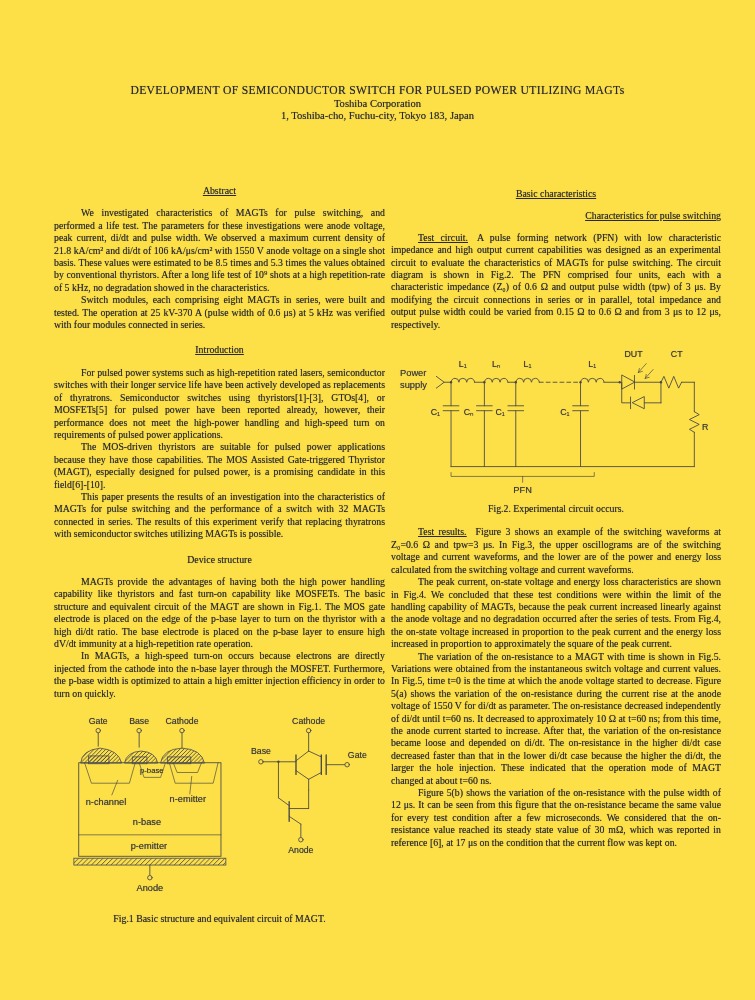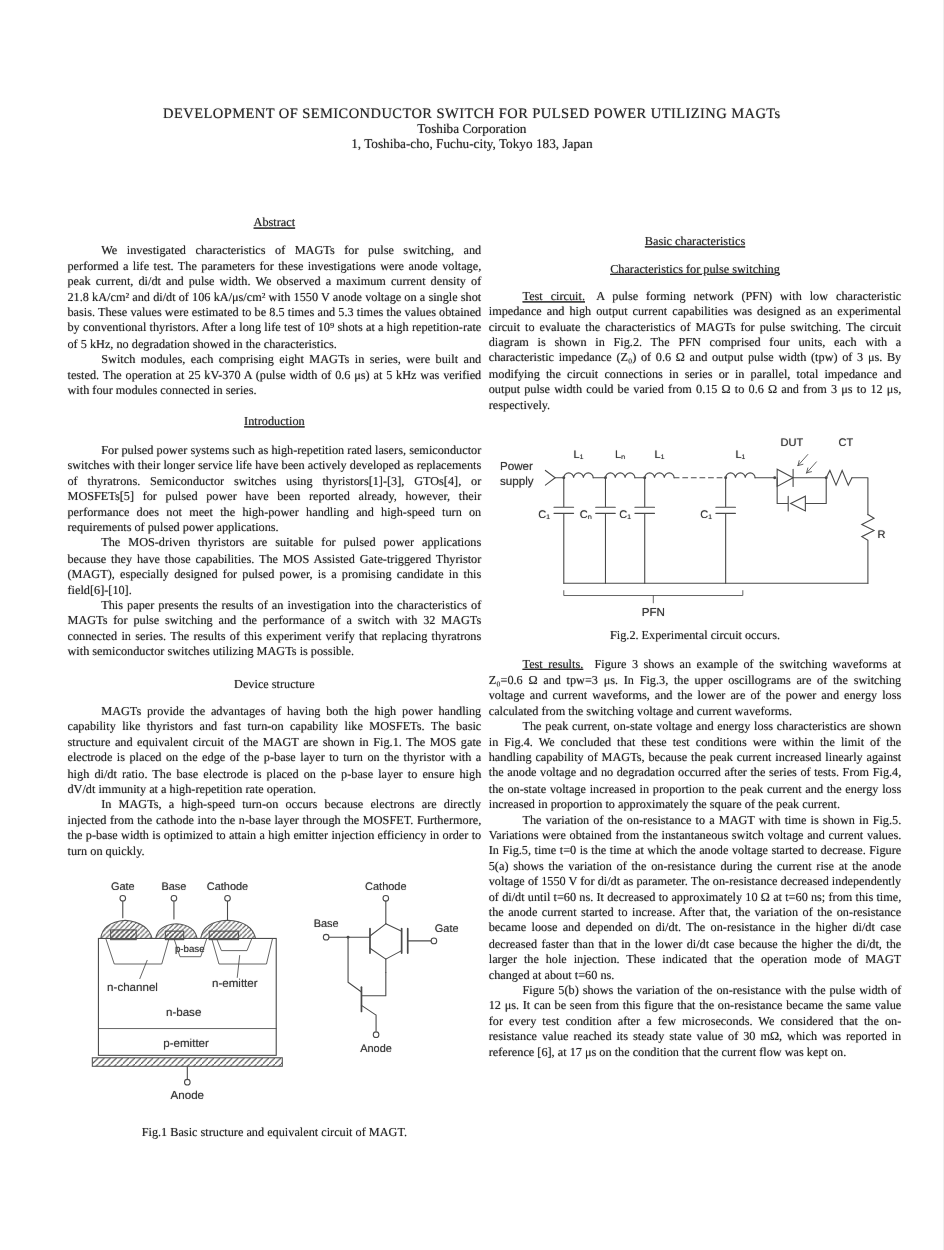--- a/index.html
+++ b/index.html
@@ -1,32 +1,32 @@
 <!DOCTYPE html>
 <html><head>
 <meta charset="utf-8">
 <style>
   html,body{margin:0;padding:0;background:#d8d8d6;}
   .page{
     position:relative;width:755px;height:1000px;margin:0 auto;
-    background:#ffffff;overflow:hidden;
+    background:#fde047;overflow:hidden;
     font-family:"Liberation Serif",serif;color:#2a2a2a;
     text-shadow:0 0 0.7px rgba(70,70,70,0.75);
   }
   .titleblock{position:absolute;top:84px;left:0;width:100%;text-align:center;}
   .title{font-size:11.6px;letter-spacing:0.35px;}
   .authors{margin-top:14px;font-size:10.6px;}
   .affil{font-size:10.6px;margin-top:1px;}
   .col{position:absolute;width:331px;text-align:justify;font-size:9.8px;line-height:12.4px;}
-  .col-left{left:54px;top:173px;}
+  .col-left{left:54px;top:185px;}
   .col-right{left:391px;top:188px;width:330px;}
   .sec-h{text-align:center;margin:13px 0 10px;}
   .sec-h.first{margin-top:0;}
   .u{text-decoration:underline;}
-  .sub-h{text-align:center;margin:4px 0 9px;}
+  .sub-h{text-align:right;margin:4px 0 9px;}
   p{margin:0;text-indent:27px;}
   .runin{text-decoration:underline;margin-right:9px;font-family:Liberation Serif, serif;}
   figure{margin:12px 0 0;text-align:center;}
   figcaption{font-size:9.8px;margin-top:5px;}
   .fig1 svg, .fig2 svg{display:block;margin:0 auto;}
   svg text{font-family:"Liberation Sans",sans-serif;fill:#3a3a3a;}
   svg .t9{font-size:9px;}
   svg .t8{font-size:8px;}
   svg .t10{font-size:9.5px;}
   svg path,svg line,svg rect,svg circle,svg polyline{stroke:#4a4a4a;fill:none;stroke-width:0.9;stroke-linecap:round;}

